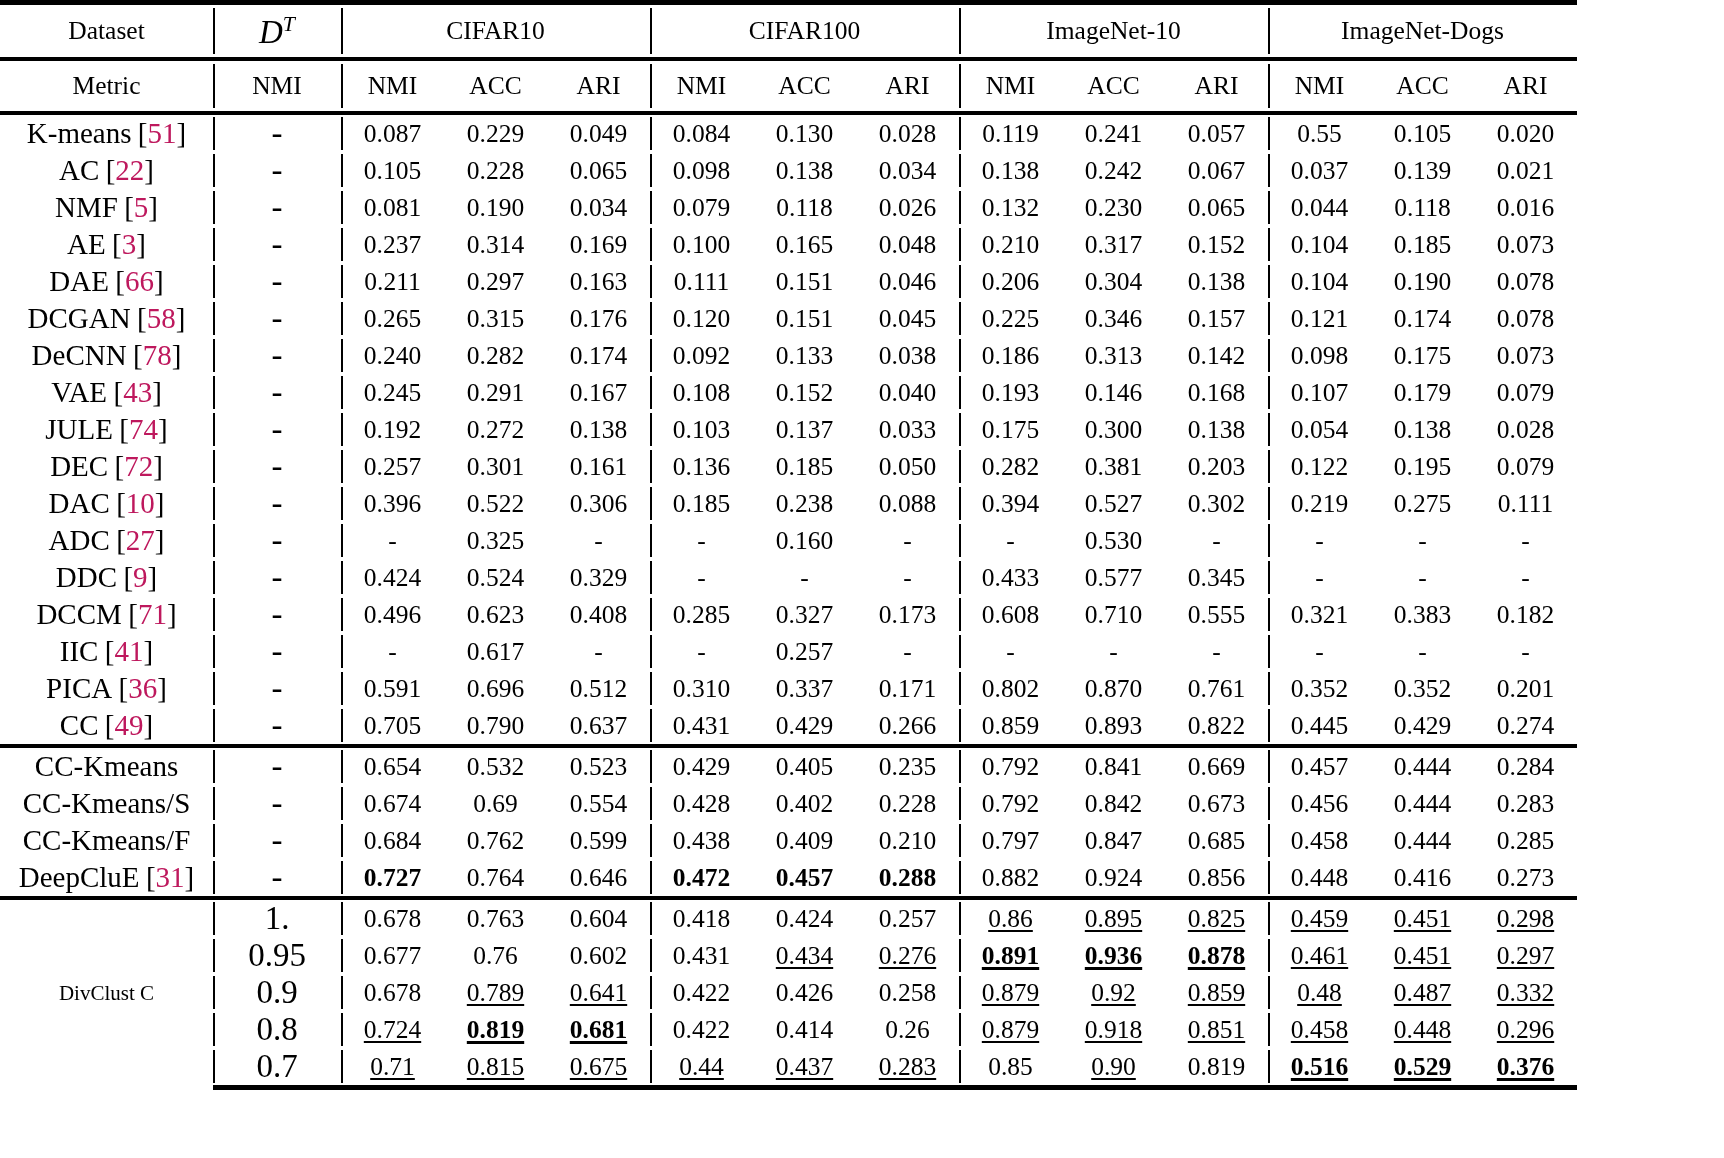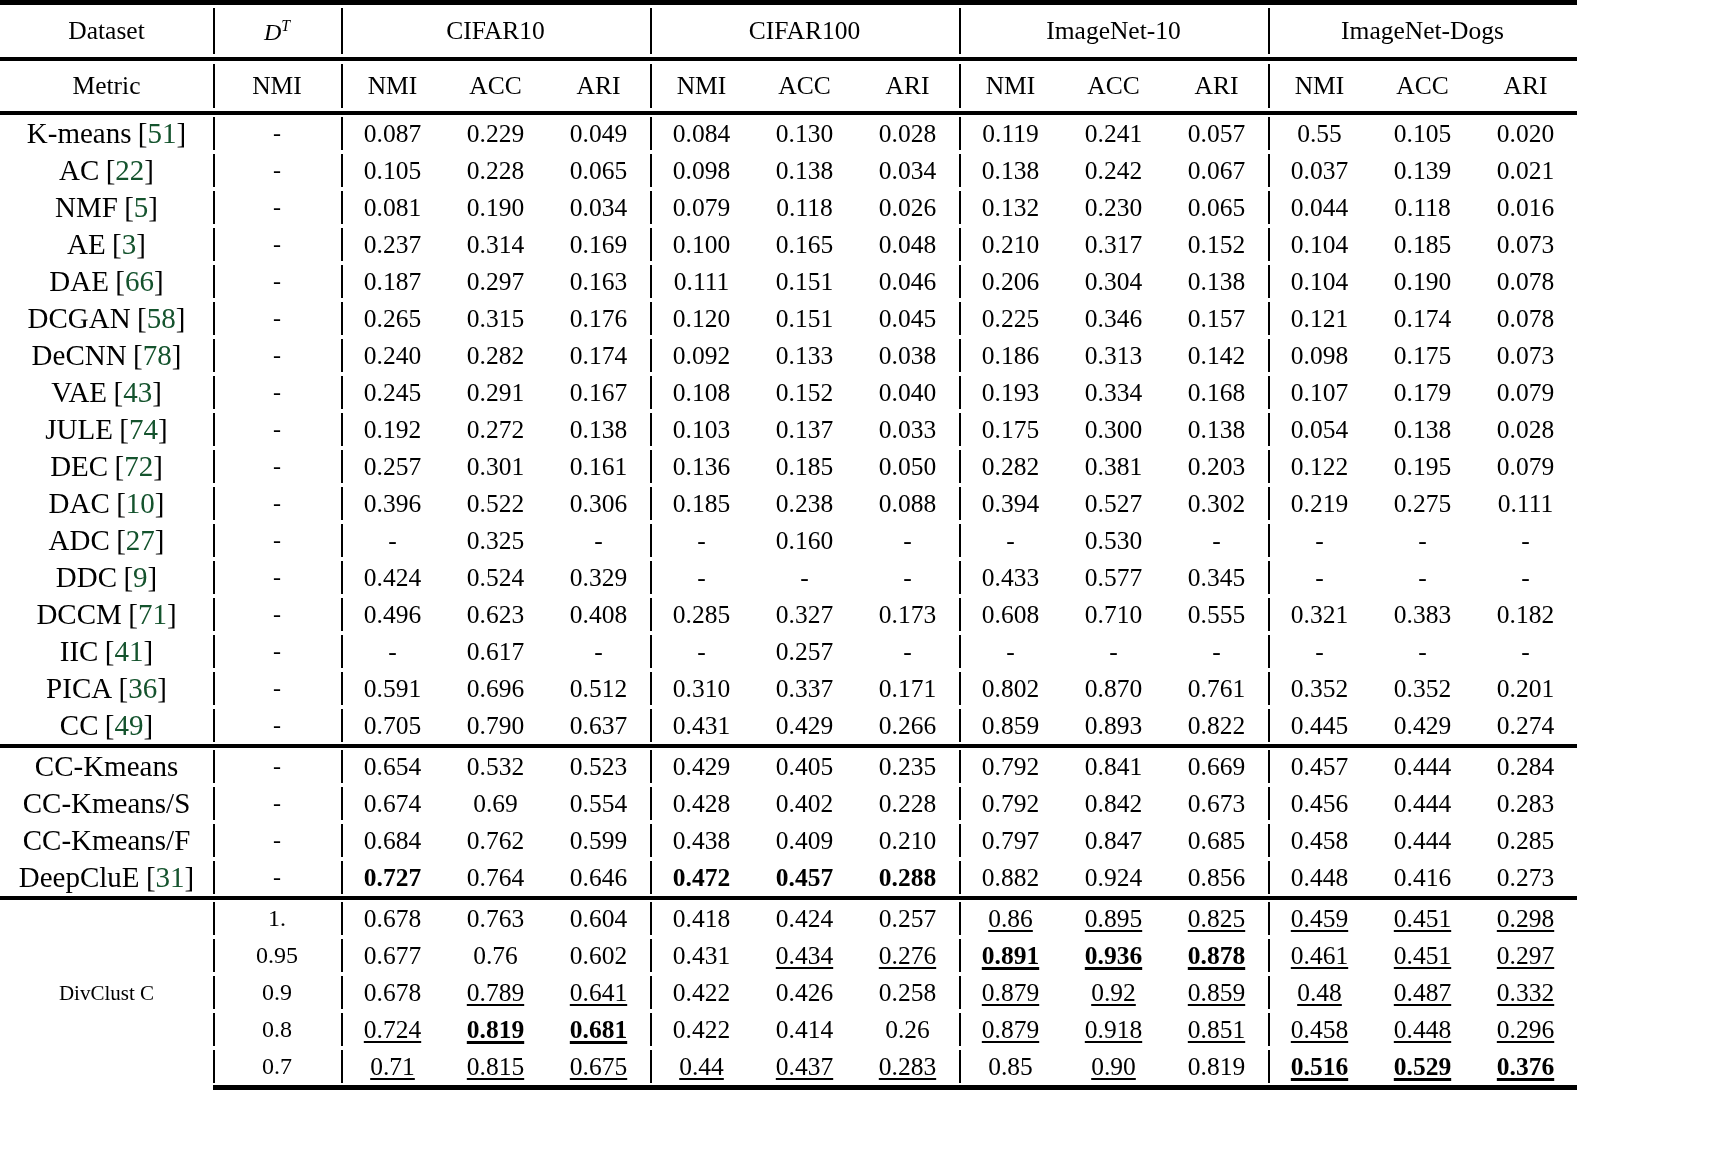--- a/index.html
+++ b/index.html
@@ -36,27 +36,27 @@
   .hdr-row td{height:52px;}
   .hdr-row2 td{height:50px;margin-left:33px;}
   .body-row td{height:37px;}
 
   
   col.c-name{width:213px;}
   col.c-dt{width:128px;}
   col.c-num-w{width:103px;}
 
   .mname{font-size:29px;}
-  .cite{color:#14532d;}
+  .cite{color:#be185d;}
   .mathvar{font-style:italic;font-family:"Liberation Serif","DejaVu Serif",serif;}
   .sup{font-size:0.66em;vertical-align:super;font-style:italic;}
   .b{font-weight:bold;}
   .u{text-decoration:underline;text-underline-offset:3px;text-decoration-thickness:2px;}
   .bu{font-weight:bold;text-decoration:underline;text-underline-offset:3px;text-decoration-thickness:2.5px;}
-  .dt-cell{font-size:24px;}
+  .dt-cell{font-size:33px;}
   #divclust-label{font-weight:bold;font-size:21px;}
 </style>
 </head>
 <body>
 
 <table id="results-table">
   <colgroup>
     <col class="c-name">
       <col class="c-dt">
     <col class="c-num-w">
@@ -157,21 +157,21 @@
         <td class="vsep-left ">0.210</td>
         <td class="">0.317</td>
         <td class="">0.152</td>
         <td class="vsep-left ">0.104</td>
         <td class="">0.185</td>
         <td class="">0.073</td>
       </tr>
       <tr class="body-row">
         <td><span class="mname">DAE</span> <span class="mname">[<span class="cite">66</span>]</span></td>
         <td class="vsep-left dt-cell">-</td>
-        <td class="vsep-left ">0.187</td>
+        <td class="vsep-left ">0.211</td>
         <td class="">0.297</td>
         <td class="">0.163</td>
         <td class="vsep-left ">0.111</td>
         <td class="">0.151</td>
         <td class="">0.046</td>
         <td class="vsep-left ">0.206</td>
         <td class="">0.304</td>
         <td class="">0.138</td>
         <td class="vsep-left ">0.104</td>
         <td class="">0.190</td>
@@ -212,21 +212,21 @@
       <tr class="body-row">
         <td><span class="mname">VAE</span> <span class="mname">[<span class="cite">43</span>]</span></td>
         <td class="vsep-left dt-cell">-</td>
         <td class="vsep-left ">0.245</td>
         <td class="">0.291</td>
         <td class="">0.167</td>
         <td class="vsep-left ">0.108</td>
         <td class="">0.152</td>
         <td class="">0.040</td>
         <td class="vsep-left ">0.193</td>
-        <td class="">0.334</td>
+        <td class="">0.146</td>
         <td class="">0.168</td>
         <td class="vsep-left ">0.107</td>
         <td class="">0.179</td>
         <td class="">0.079</td>
       </tr>
       <tr class="body-row">
         <td><span class="mname">JULE</span> <span class="mname">[<span class="cite">74</span>]</span></td>
         <td class="vsep-left dt-cell">-</td>
         <td class="vsep-left ">0.192</td>
         <td class="">0.272</td>

